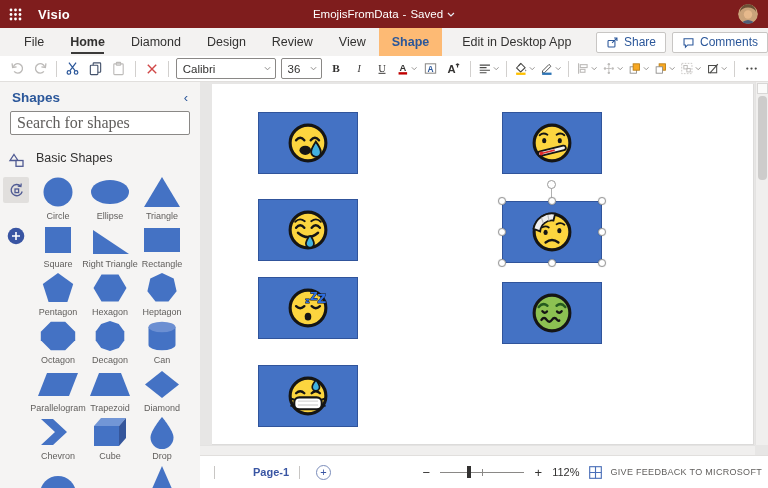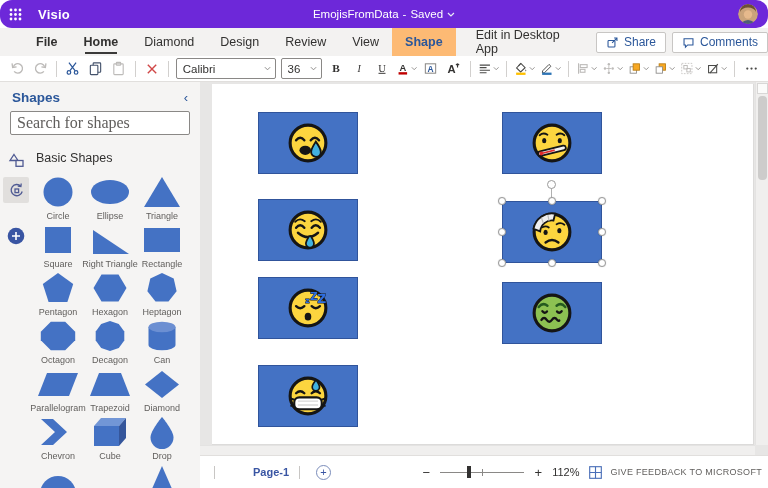--- a/index.html
+++ b/index.html
@@ -1,29 +1,29 @@
 <!DOCTYPE html>
 <html><head>
 <meta charset="utf-8">
 <style>
   * { box-sizing: border-box; margin: 0; padding: 0; }
   html,body { width:768px; height:488px; overflow:hidden; font-family:"Liberation Sans",sans-serif; background:#fff; }
 
   
-  .topbar { height:28px; background:#6d28d9; display:flex; align-items:center; position:relative; color:#fff;border-radius:12px; }
+  .topbar { height:28px; background:#7f1d1d; display:flex; align-items:center; position:relative; color:#fff; }
   .waffle { width:30px; height:28px; display:flex; align-items:center; justify-content:center; cursor:pointer; }
   .appname { font-size:13px; font-weight:bold; margin-left:8px; letter-spacing:.2px; }
   .doctitle { position:absolute; left:50%; transform:translateX(-50%); font-size:11.5px; display:flex; align-items:center; gap:4px; white-space:nowrap; }
   .avatar { position:absolute; right:10px; top:4px; width:20px; height:20px; border-radius:50%; overflow:hidden; cursor:pointer; }
 
   
   .menubar { height:28px; background:#f3f2f1; display:flex; align-items:stretch; font-size:12.5px; color:#323130; }
   .mtabs { display:flex; }
   .mtab { padding:0 13px; display:flex; align-items:center; cursor:pointer; position:relative; }
-  .mtab:first-child { padding-left:36px;font-weight:bold; }
+  .mtab:first-child { padding-left:24px; }
   .mtab.em { font-weight:bold; }
   .mtab.em:after { content:""; position:absolute; left:14px; right:14px; bottom:2px; height:2.4px; background:#3b3a39; }
   .mtab.sel { background:#fdba74; color:#2b579a; font-weight:600; }
   .editdesktop { display:flex; align-items:center; padding:0 14px; margin-left:6px; cursor:pointer; }
   .mright { margin-left:auto; display:flex; align-items:center; gap:6px; }
   .obtn { display:flex; align-items:center; gap:5px; height:21px; padding:0 9px; background:#fff; border:1px solid #c8c6c4; border-radius:2px; color:#2b579a; font-size:12px; cursor:pointer; }
 
   
   .toolbar { height:26px; background:#fff; border-bottom:1px solid #e1dfdd; display:flex; align-items:center; padding:0 6px; gap:1px; }
   .tbtn { height:22px; min-width:22px; padding:0 2px; display:flex; align-items:center; justify-content:center; gap:1px; border-radius:2px; cursor:pointer; color:#4a4a48; }

